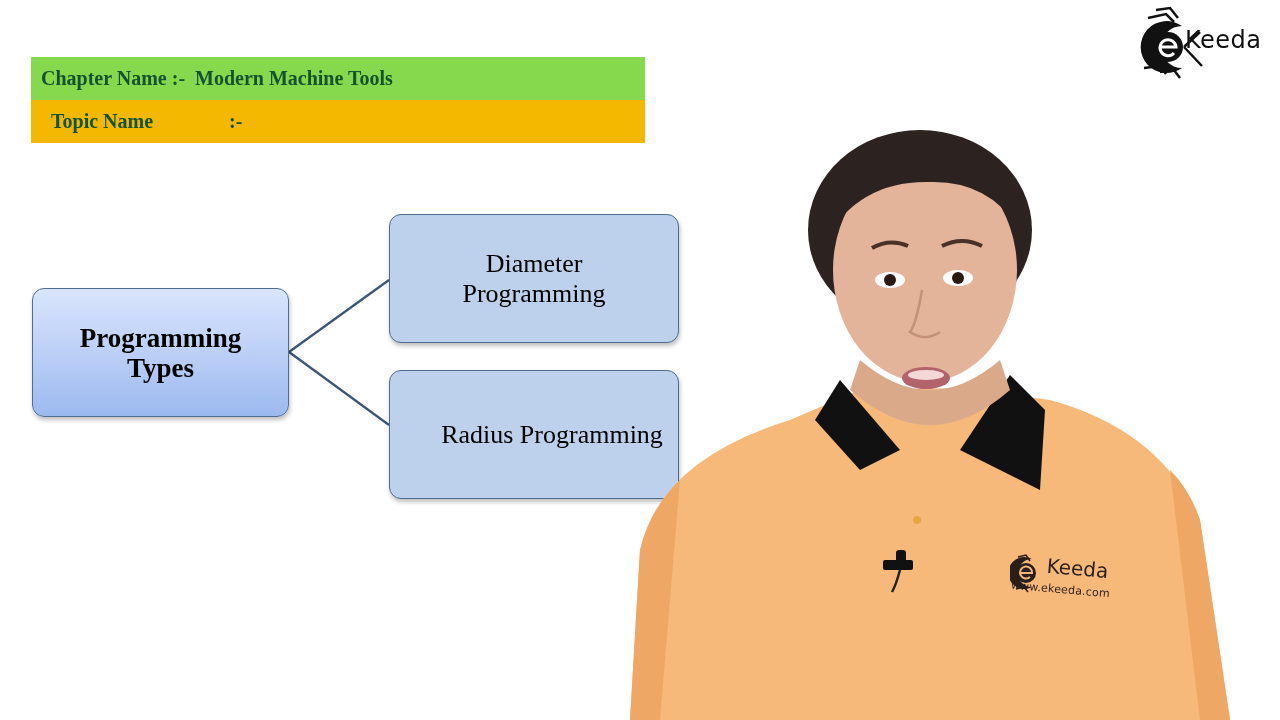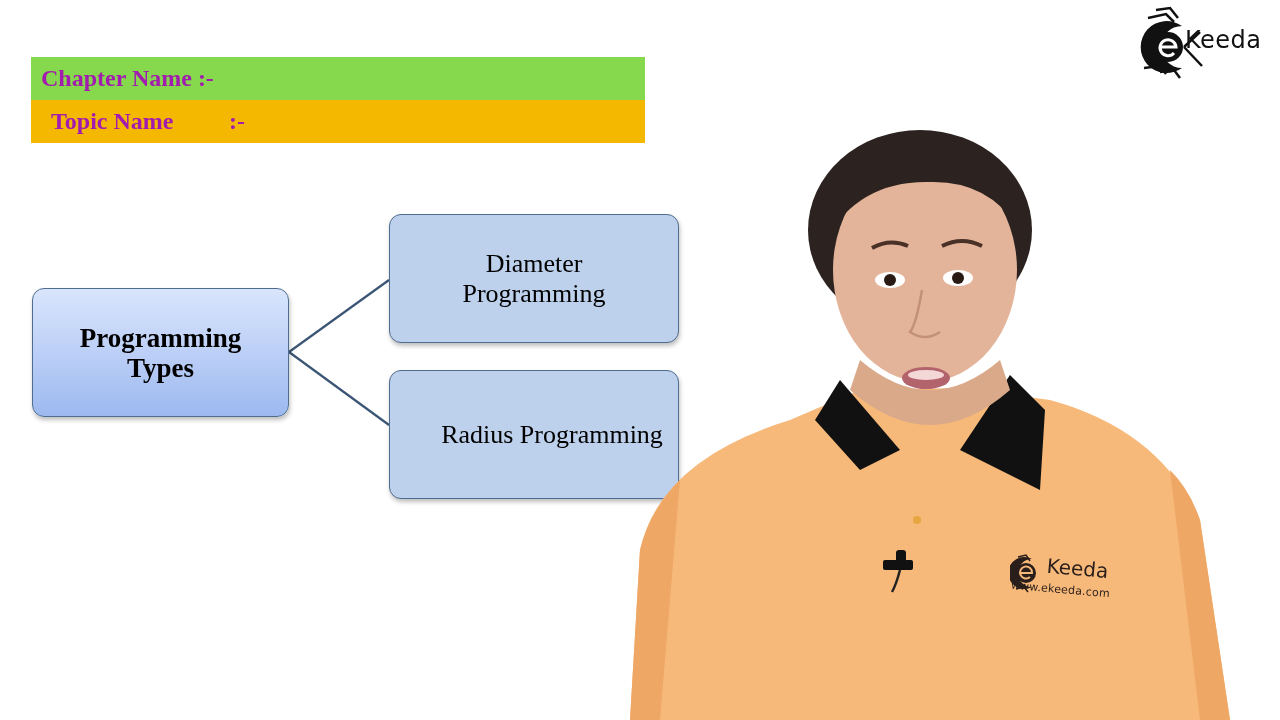--- a/index.html
+++ b/index.html
@@ -20,22 +20,22 @@
     
     .banner {
       position: absolute;
       left: 31px;
       width: 614px;
       height: 43px;
       display: flex;
       align-items: center;
       font-family: "Liberation Serif", serif;
       font-weight: bold;
-      font-size: 24px;
-      color: #a21caf;
+      font-size: 20px;
+      color: #14532d;
       box-sizing: border-box;
       padding-left: 10px;
     }
     .banner.chapter { top: 57px; background: #86d84c; }
     .banner.topic { top: 100px; background: #f5b800; padding-left: 20px; }
     .banner .lbl { display: inline-block; }
     .banner .sep { display: inline-block; white-space: pre; }
     .topic .lbl { width: 178px; }
 
     
@@ -120,20 +120,21 @@
     }
   </style>
 </head>
 <body>
 
 <div class="stage">
 
   <div class="banner chapter">
     <span class="lbl">Chapter Name</span>
     <span class="sep"> :-  </span>
+    <span>Modern Machine Tools</span>
   </div>
   <div class="banner topic">
     <span class="lbl">Topic Name</span>
     <span class="sep">:-  </span>
   </div>
 
   <svg class="logo" viewBox="0 0 140 74">
 
     <path d="M18 12 L36 8 L44 16" stroke="#111" stroke-width="2.5" fill="none"></path>
     <path d="M26 4 L40 2 L48 12" stroke="#111" stroke-width="2.5" fill="none"></path>

